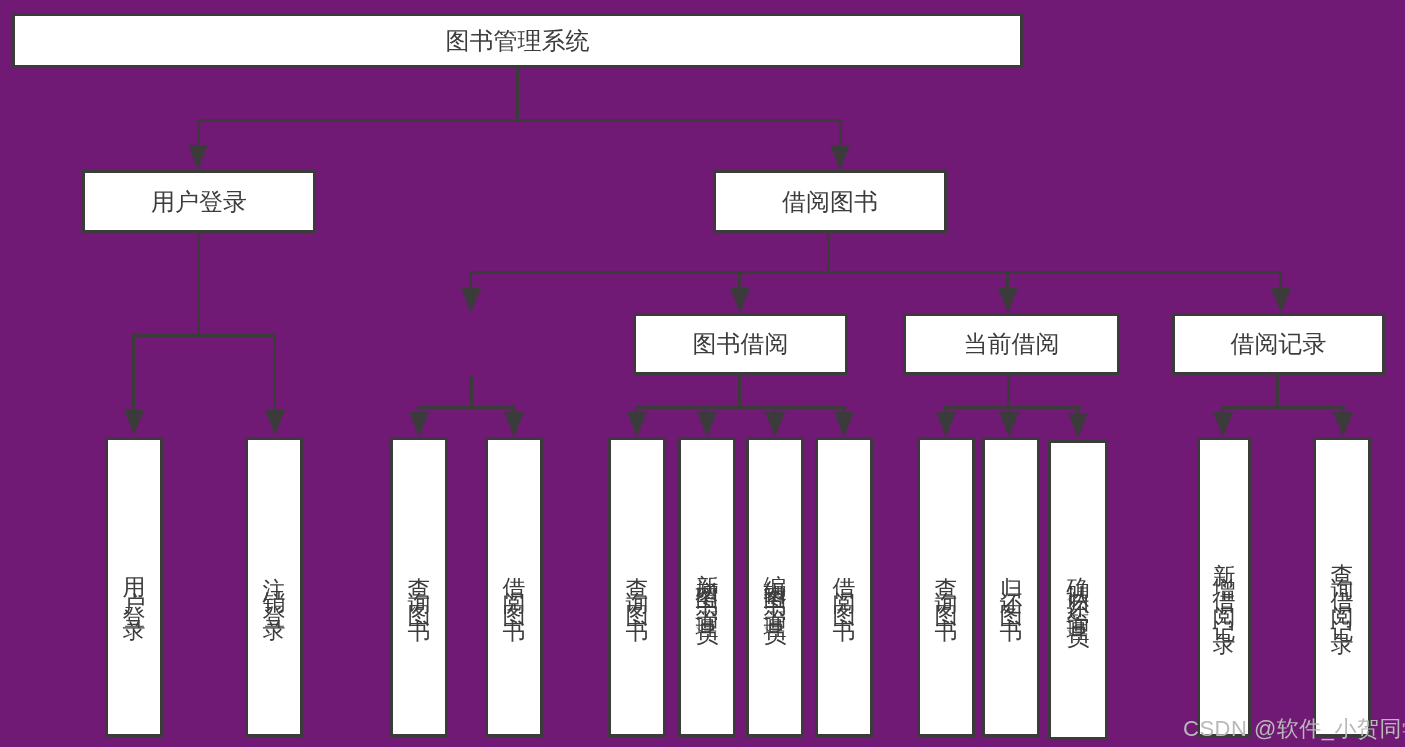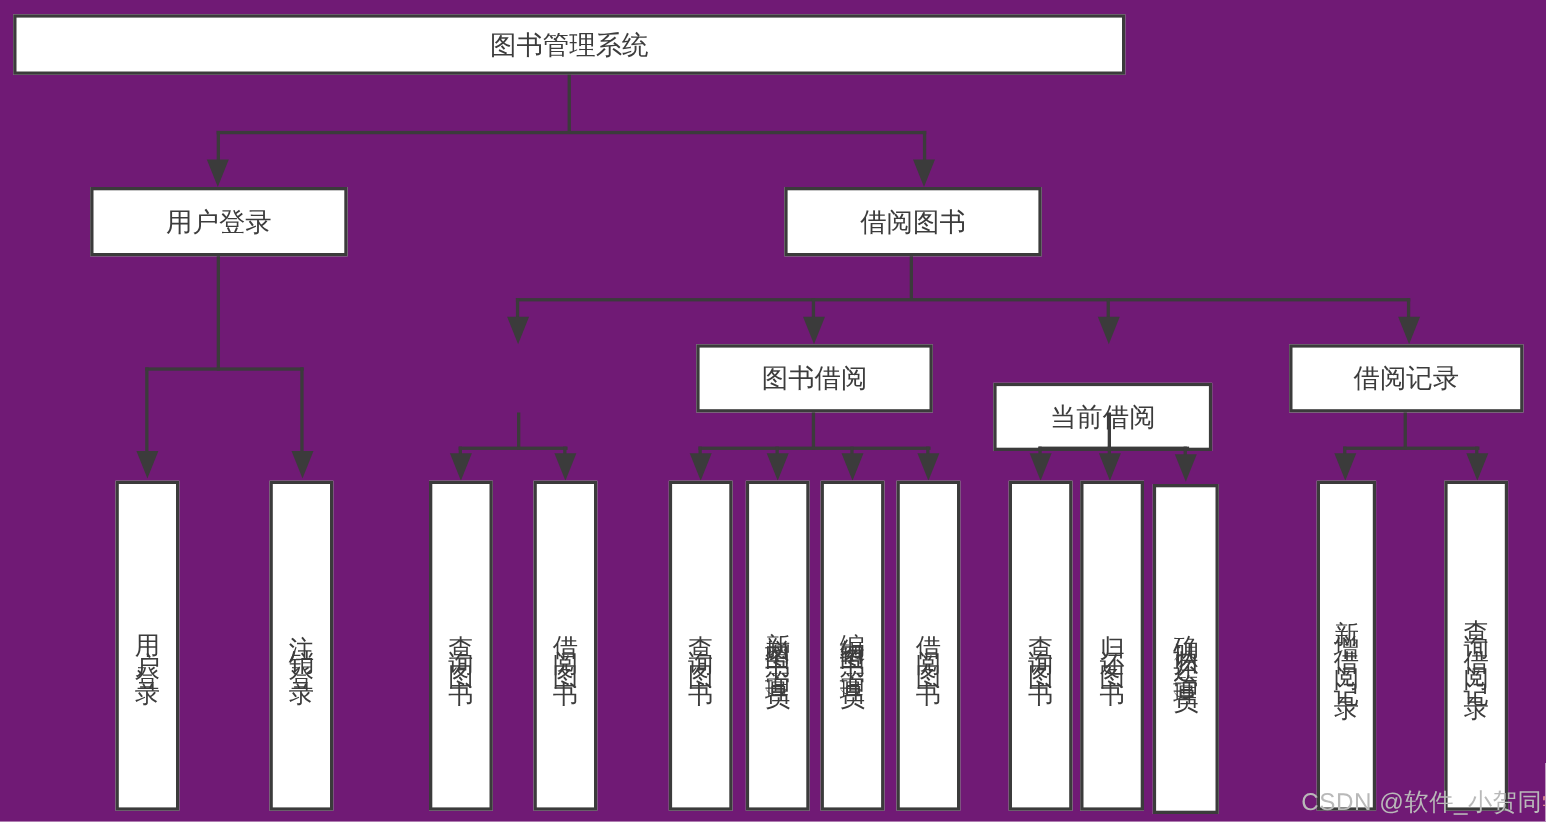--- a/index.html
+++ b/index.html
@@ -68,21 +68,21 @@
   <div class="cline" style="left:738px;top:271px;width:3px;height:20px;"></div>
   <div class="ah" style="left:730px;top:288px;"></div>
   <div class="cline" style="left:1006px;top:271px;width:3px;height:20px;"></div>
   <div class="ah" style="left:998px;top:288px;"></div>
   <div class="cline" style="left:1279px;top:271px;width:3px;height:20px;"></div>
   <div class="ah" style="left:1271px;top:288px;"></div>
 
   <div class="box" style="left:633px;top:313px;width:215px;height:62px;">
     <span class="hlabel">图书借阅</span>
   </div>
-  <div class="box" style="left:903px;top:313px;width:199px;height:62px;margin-top:35px;">
+  <div class="box" style="left:903px;top:313px;width:217px;height:62px;">
     <span class="hlabel">当前借阅</span>
   </div>
   <div class="box" style="left:1172px;top:313px;width:213px;height:62px;">
     <span class="hlabel">借阅记录</span>
   </div>
 
   <div class="cline" style="left:470px;top:375px;width:3px;height:34px;"></div>
   <div class="cline" style="left:417px;top:406px;width:99px;height:3px;"></div>
   <div class="cline" style="left:417px;top:406px;width:3px;height:9px;"></div>
   <div class="ah" style="left:409px;top:412px;"></div>

